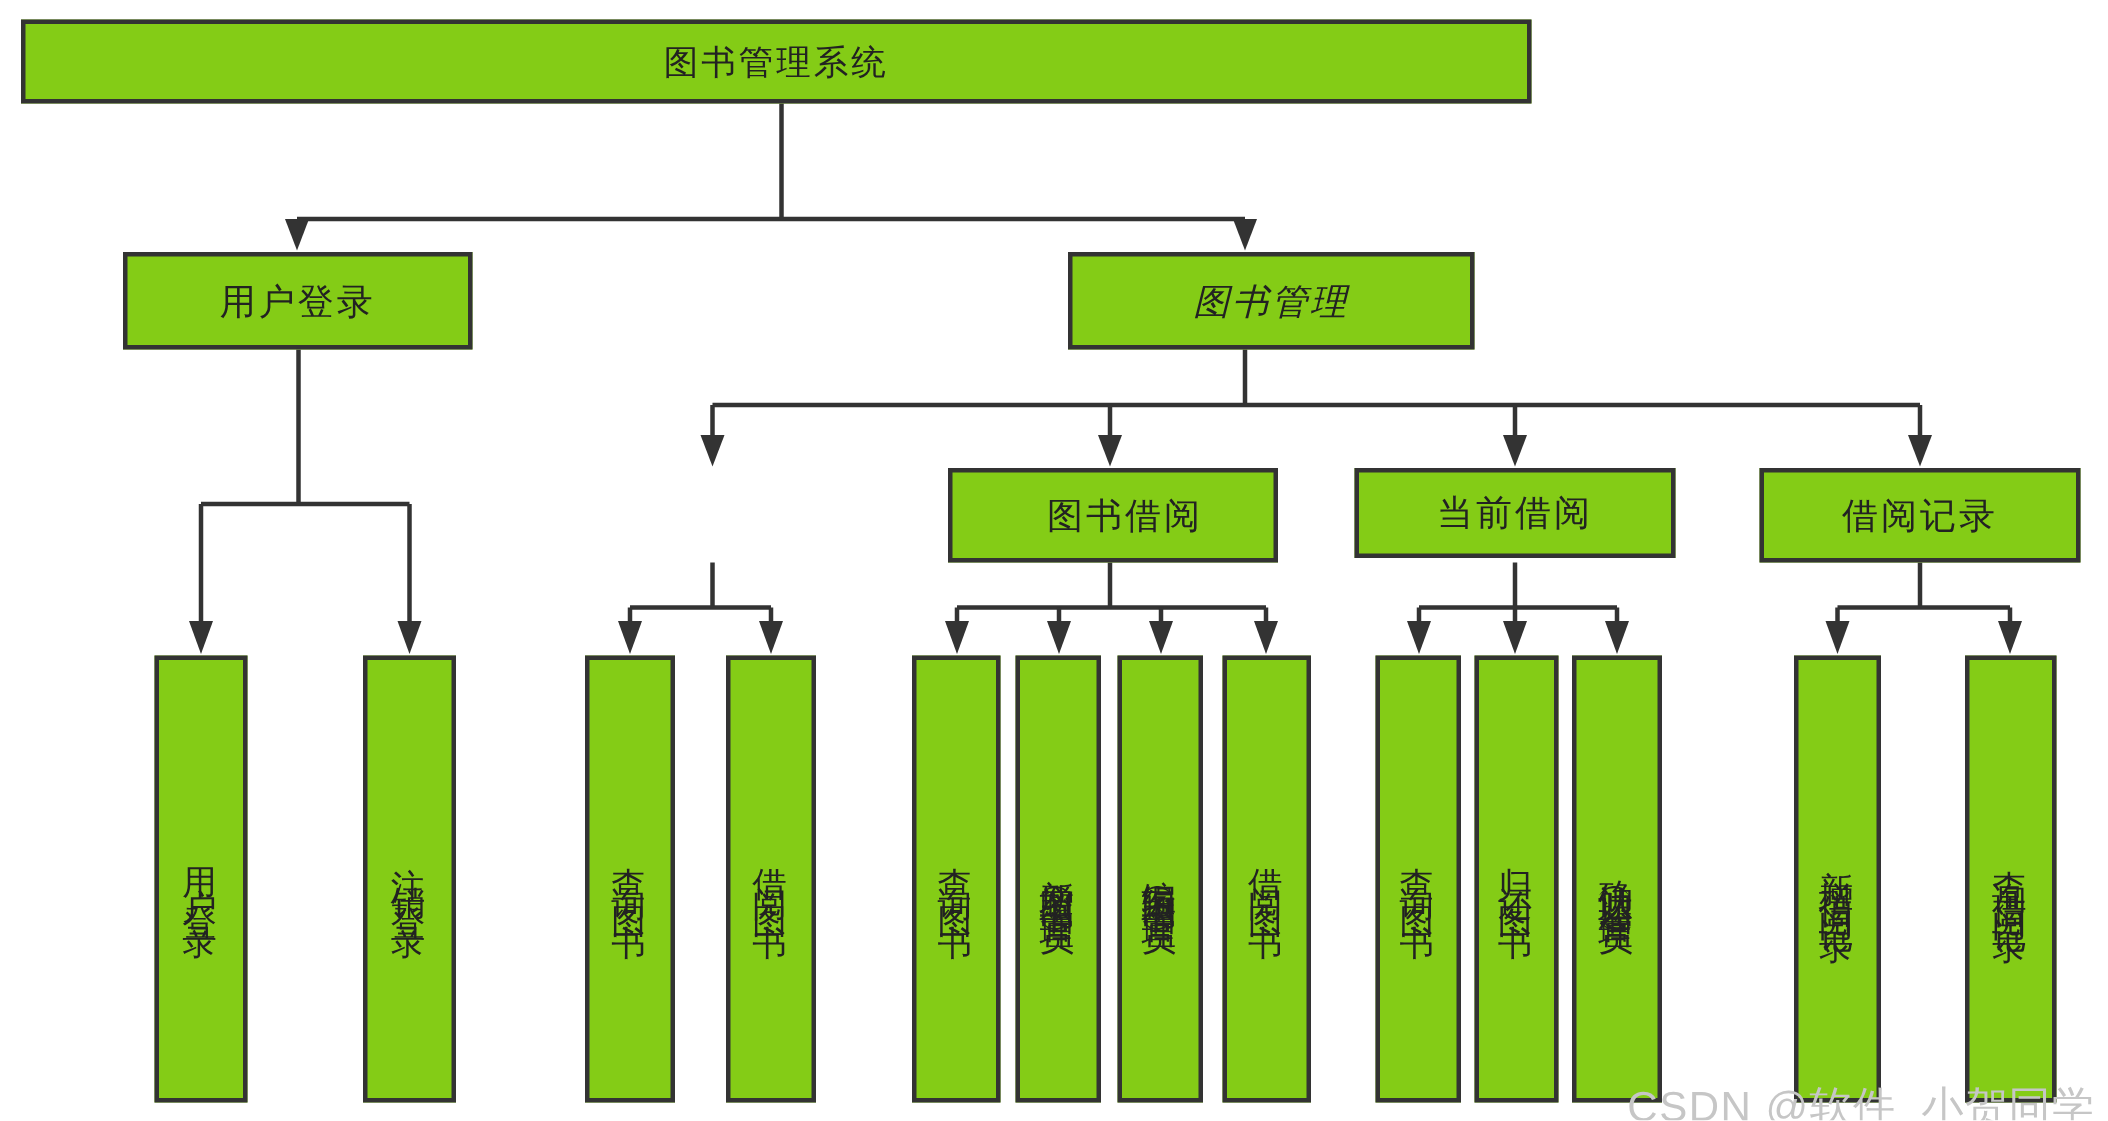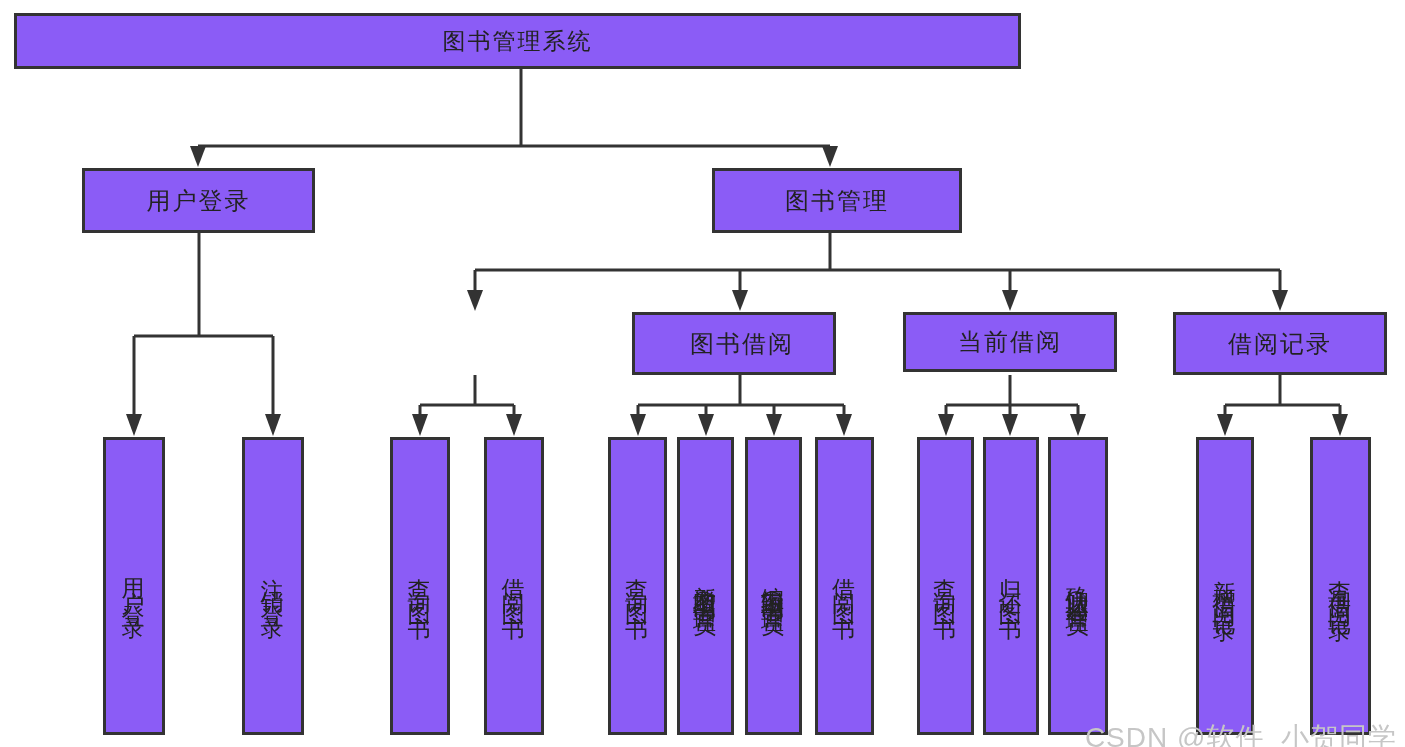--- a/index.html
+++ b/index.html
@@ -19,21 +19,21 @@
     position: absolute;
     left: 0;
     top: 0;
     width: 1405px;
     height: 747px;
   }
   .box {
     position: absolute;
     box-sizing: border-box;
     border: 3px solid #333333;
-    background: #8b5cf6;
+    background: #84cc16;
     display: flex;
     align-items: center;
     justify-content: center;
     color: #222222;
   }
   .box.h {
     font-size: 24px;
     letter-spacing: 2px;
     white-space: nowrap;
   }
@@ -132,23 +132,23 @@
       <polygon points="1070,414 1086,414 1078,436"></polygon>
 
       <polygon points="1217,414 1233,414 1225,436"></polygon>
       <polygon points="1332,414 1348,414 1340,436"></polygon>
     </g>
   </svg>
 
   <div class="box h root" style="left:14px; top:13px; width:1007px; height:56px;">图书管理系统</div>
 
   <div class="box h" style="left:82px; top:168px; width:233px; height:65px;">用户登录</div>
-  <div class="box h" style="left:712px; top:168px; width:250px; height:65px;">图书管理</div>
+  <div class="box h" style="left:712px; top:168px; width:271px; height:65px;font-style:italic;">图书管理</div>
 
-  <div class="box h" style="left:632px; top:312px; width:204px; height:63px;padding-left:16px;">图书借阅</div>
+  <div class="box h" style="left:632px; top:312px; width:220px; height:63px;padding-left:16px;">图书借阅</div>
   <div class="box h" style="left:903px; top:312px; width:214px; height:60px;">当前借阅</div>
   <div class="box h" style="left:1173px; top:312px; width:214px; height:63px;">借阅记录</div>
 
   <div class="box v" style="left:103px; width:62px;">用户登录</div>
   <div class="box v" style="left:242px; width:62px;">注销登录</div>
 
   <div class="box v" style="left:390px; width:60px;">查询图书</div>
   <div class="box v" style="left:484px; width:60px;">借阅图书</div>
 
   <div class="box v" style="left:608px; width:59px;">查询图书</div>

